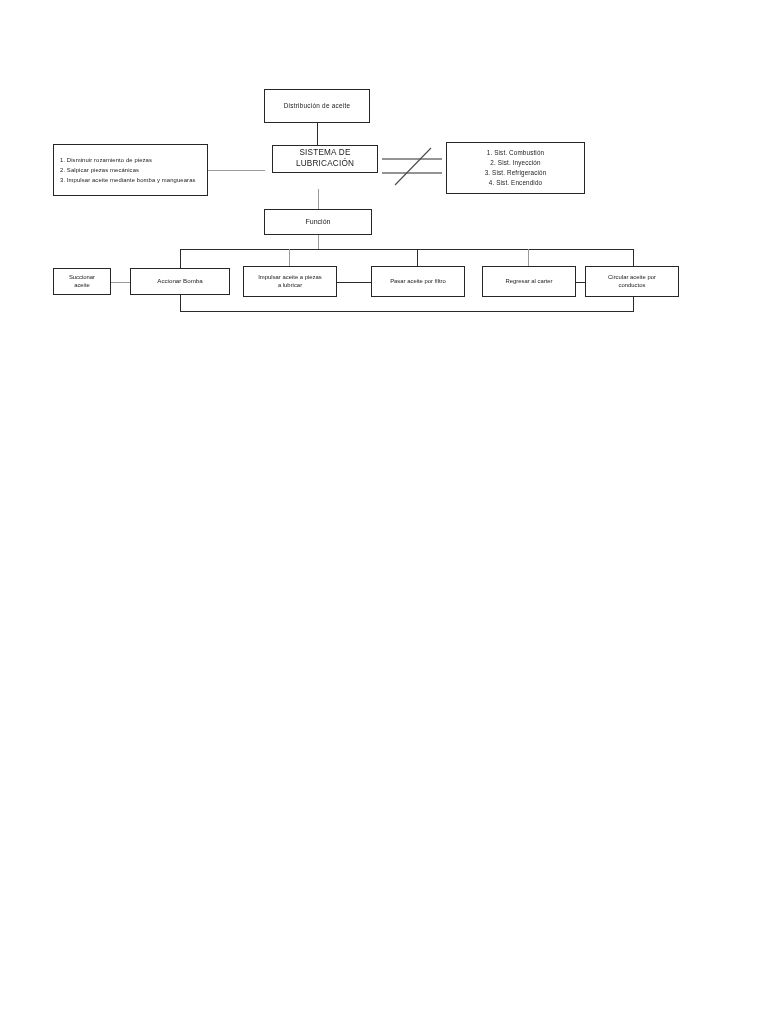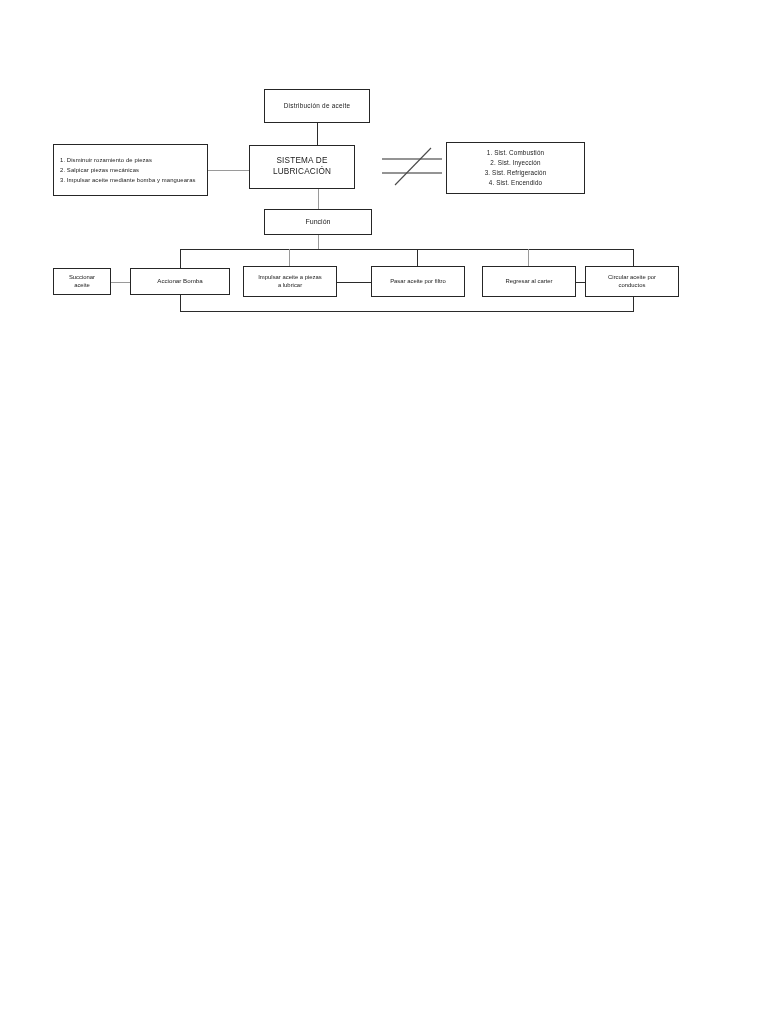--- a/index.html
+++ b/index.html
@@ -50,22 +50,22 @@
   }
 
   
   #node-distribucion {
     left: 264px; top: 89px;
     width: 106px; height: 34px;
     font-size: 6.4px;
     letter-spacing: 0.25px;
   }
   #node-sistema {
-    left: 249px; top: 145px;
-    width: 106px; height: 44px;
+    left: 272px; top: 145px;
+    width: 106px; height: 28px;
     font-size: 8.2px;
     letter-spacing: 0.2px;
   }
   #node-beneficios {
     left: 53px; top: 144px;
     width: 155px; height: 52px;
     justify-content: flex-start;
     text-align: left;
     font-size: 5.9px;
     letter-spacing: 0.1px;

